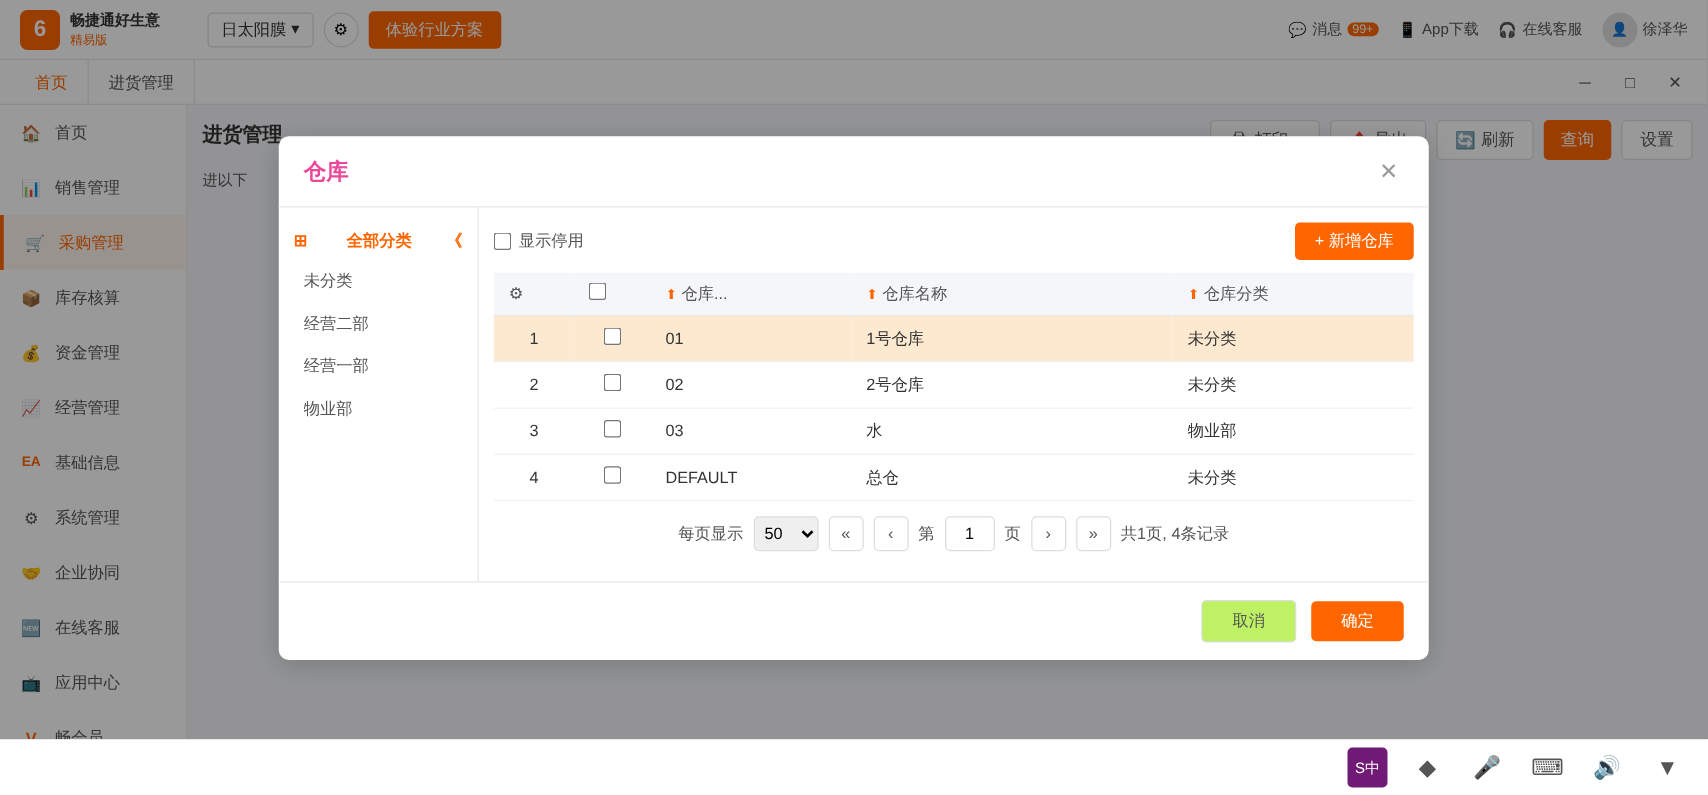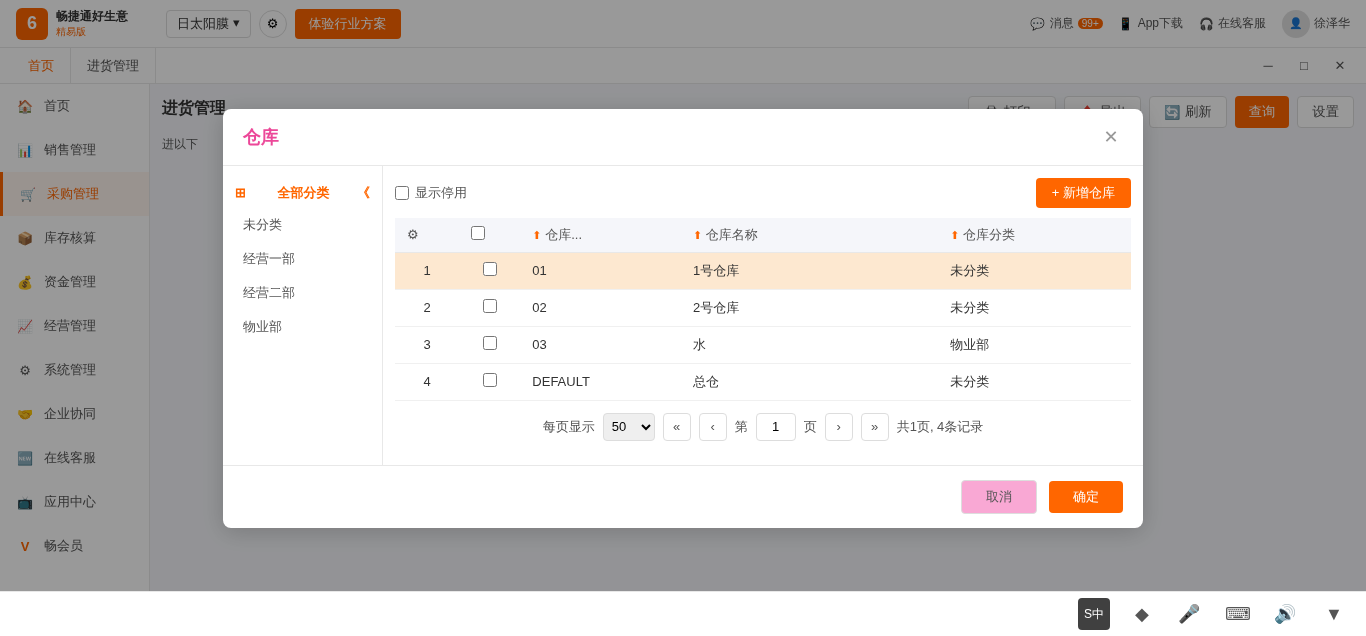--- a/index.html
+++ b/index.html
@@ -183,21 +183,21 @@
     }
     .page-select {
       height: 28px; border: 1px solid #ddd; border-radius: 4px; padding: 0 4px; font-size: 13px;
     }
 
     
     .dialog-footer {
       display: flex; align-items: center; justify-content: flex-end;
       gap: 12px; padding: 14px 20px; border-top: 1px solid #e8e8e8;
     }
-    .btn-cancel { background: #f9a8d4; color: #555; border: 1px solid #ddd; border-radius: 4px; padding: 7px 24px; cursor: pointer; font-size: 13px; }
+    .btn-cancel { background: #bef264; color: #555; border: 1px solid #ddd; border-radius: 4px; padding: 7px 24px; cursor: pointer; font-size: 13px; }
     .btn-confirm { background: #f60; color: #fff; border: none; border-radius: 4px; padding: 7px 24px; cursor: pointer; font-size: 13px; }
 
     
     .bottom-bar {
       position: fixed; bottom: 0; right: 0;
       background: #fff; border-top: 1px solid #e8e8e8;
       display: flex; align-items: center; justify-content: flex-end;
       padding: 6px 16px; gap: 16px; width: 100%; z-index: 200;
     }
     .bottom-icon { width: 32px; height: 32px; display: flex; align-items: center; justify-content: center; cursor: pointer; color: #555; font-size: 18px; }
@@ -297,20 +297,24 @@
       <div class="sidebar-item-icon">📦</div>
       <span>库存核算</span>
     </div>
     <div class="sidebar-item">
       <div class="sidebar-item-icon">💰</div>
       <span>资金管理</span>
     </div>
     <div class="sidebar-item">
       <div class="sidebar-item-icon">📈</div>
       <span>经营管理</span>
+    </div>
+    <div class="sidebar-item">
+      <div class="sidebar-item-icon" style="font-size:11px;font-weight:bold;color:#f60;">EA</div>
+      <span>基础信息</span>
     </div>
     <div class="sidebar-item">
       <div class="sidebar-item-icon">⚙</div>
       <span>系统管理</span>
     </div>
     <div class="sidebar-item">
       <div class="sidebar-item-icon">🤝</div>
       <span>企业协同</span>
     </div>
     <div class="sidebar-item">
@@ -367,24 +371,24 @@
       <div class="cat-sidebar">
         <div class="cat-header">
           <span style="margin-right:4px;">⊞</span>
           <span>全部分类</span>
           <span>《</span>
         </div>
         <div class="cat-item">
           <span>未分类</span>
         </div>
         <div class="cat-item">
+          <span>经营二部</span>
+        </div>
+        <div class="cat-item">
           <span>经营一部</span>
-        </div>
-        <div class="cat-item">
-          <span>经营二部</span>
         </div>
         <div class="cat-item">
           <span>物业部</span>
         </div>
       </div>
 
       <div class="table-area">
 
         <div class="table-toolbar">
           <label class="show-disabled-wrap">
@@ -518,19 +522,19 @@
     </div>
 
     <div class="dialog-footer">
       <button class="btn-cancel">取消</button>
       <button class="btn-confirm">确定</button>
     </div>
   </div>
 </div>
 
 <div class="bottom-bar">
-  <div class="bottom-icon" style="background:#404040;color:#fff;border-radius:4px;font-size:12px;">S中</div>
+  <div class="bottom-icon" style="background:#701a75;color:#fff;border-radius:4px;font-size:12px;">S中</div>
   <div class="bottom-icon">◆</div>
   <div class="bottom-icon">🎤</div>
   <div class="bottom-icon">⌨</div>
   <div class="bottom-icon">🔊</div>
   <div class="bottom-icon">▼</div>
 </div>
 
 </body></html>

